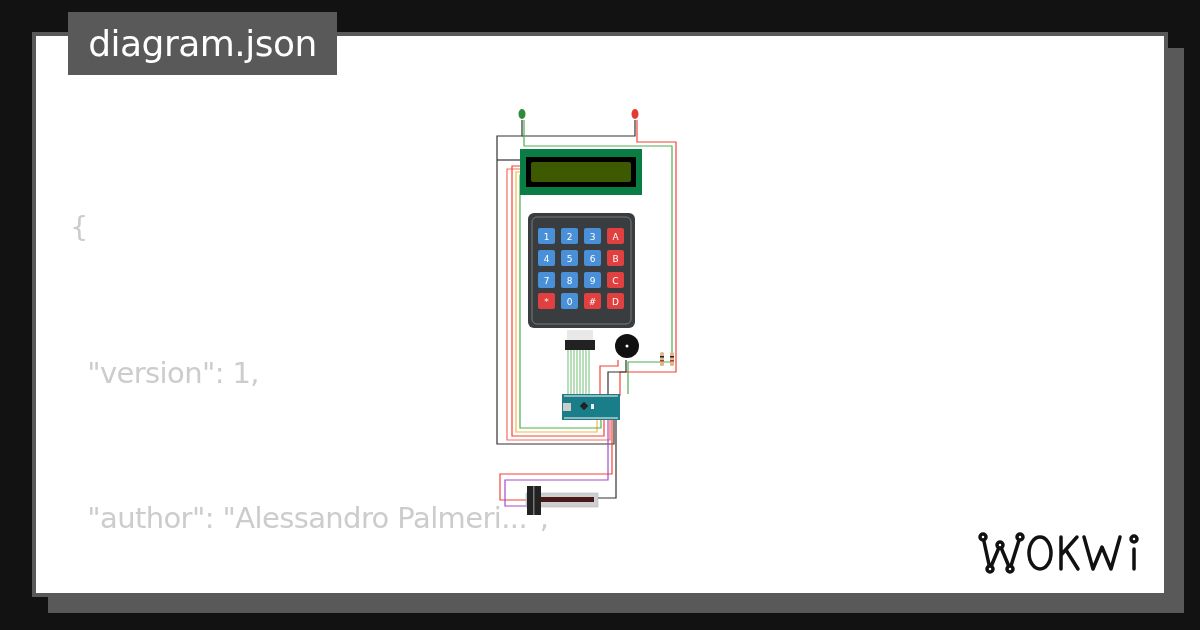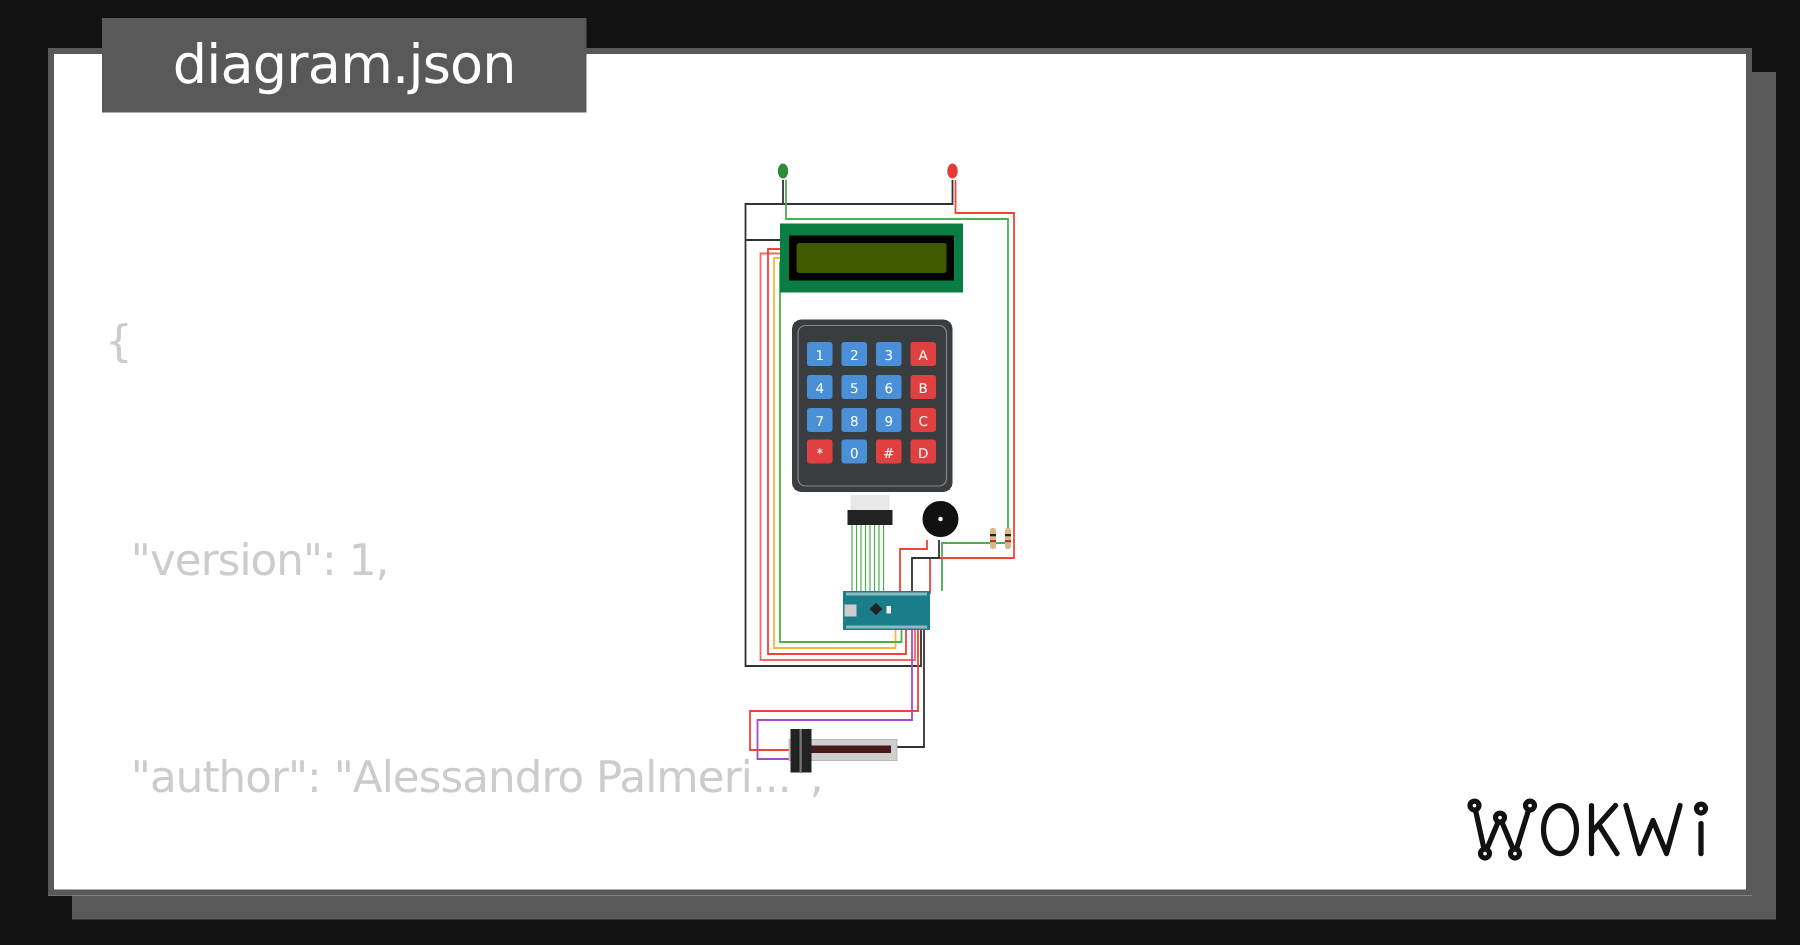--- a/index.html
+++ b/index.html
@@ -24,21 +24,21 @@
       margin: 0; padding: 0;
       font-family: "DejaVu Sans", sans-serif;
       font-size: 29px;
       line-height: 48.5px;
       color: #cccccc;
       white-space: pre;
       letter-spacing: -0.6px;
     }
     .code .line { display: block; height: 48.5px; }
     .title-tab {
-      position: absolute; left: 68px; top: 12px; width: 323px; height: 63px;
+      position: absolute; left: 68px; top: 12px; width: 269px; height: 63px;
       background: #595959; color: #ffffff;
       font-family: "DejaVu Sans", sans-serif;
       font-size: 36px; line-height: 63px;
       text-align: center;
       letter-spacing: -0.5px;
       z-index: 5;
     }
     .diagram {
       position: absolute; left: 490px; top: 104px; width: 200px; height: 420px;
       z-index: 3;

